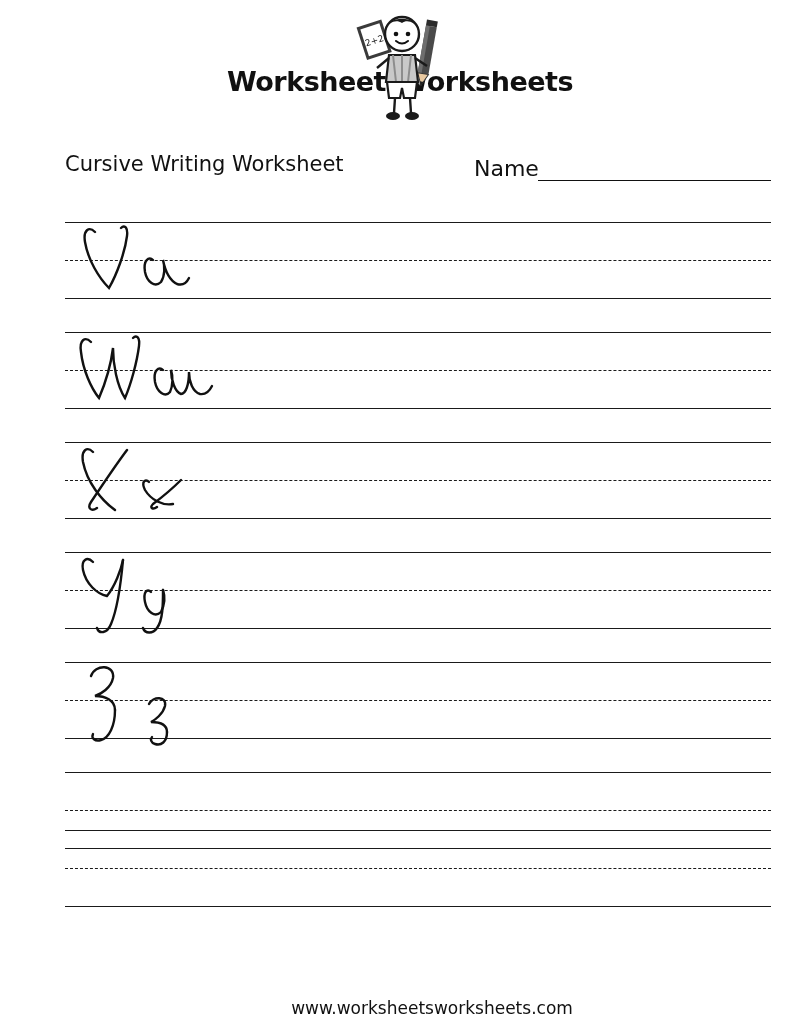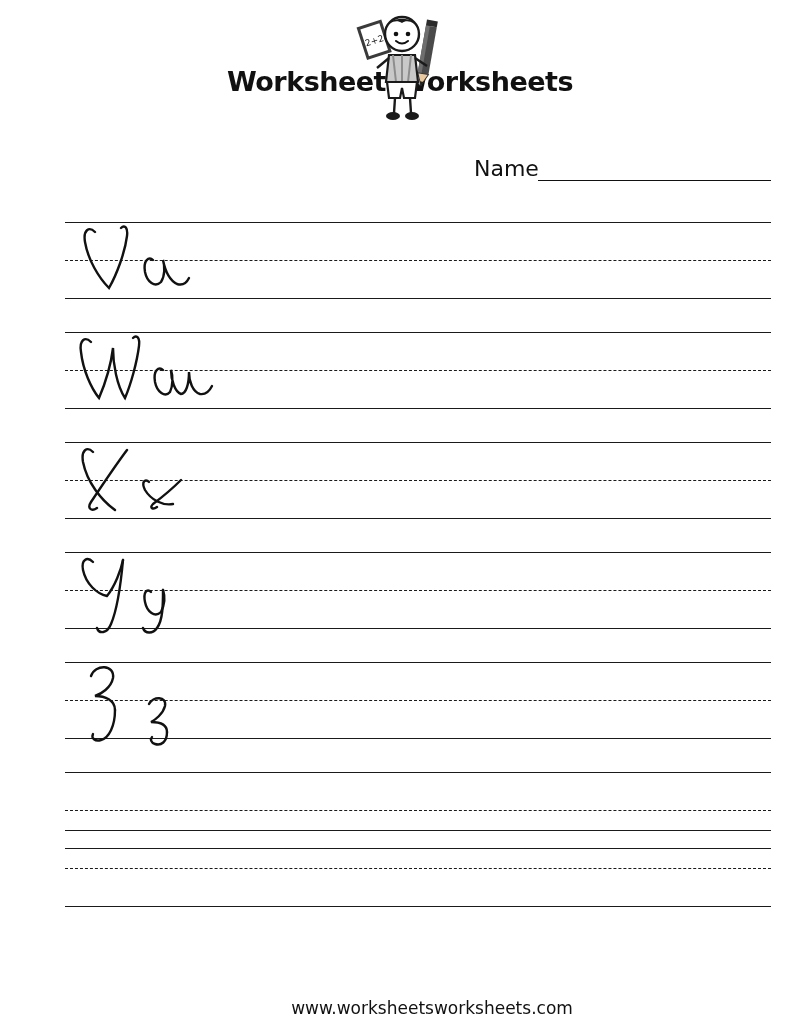--- a/index.html
+++ b/index.html
@@ -183,20 +183,21 @@
 
       <path d="M40 90 L39 105 M55 90 L56 105" stroke="#1a1a1a" stroke-width="2.4" fill="none"></path>
 
       <ellipse cx="38" cy="108" rx="7" ry="4" fill="#1a1a1a"></ellipse>
       <ellipse cx="57" cy="108" rx="7" ry="4" fill="#1a1a1a"></ellipse>
     </svg>
   </div>
 </div>
 
 <div class="title-row">
+  <div class="ws-title">Cursive Writing Worksheet</div>
   <div class="name-label">Name</div>
   <div class="name-rule"></div>
 </div>
 
 <div class="sheet">
 
   <div class="band" style="top:0px;">
     <div class="rule top"></div>
     <div class="rule mid dashed"></div>
     <div class="rule bottom"></div>

